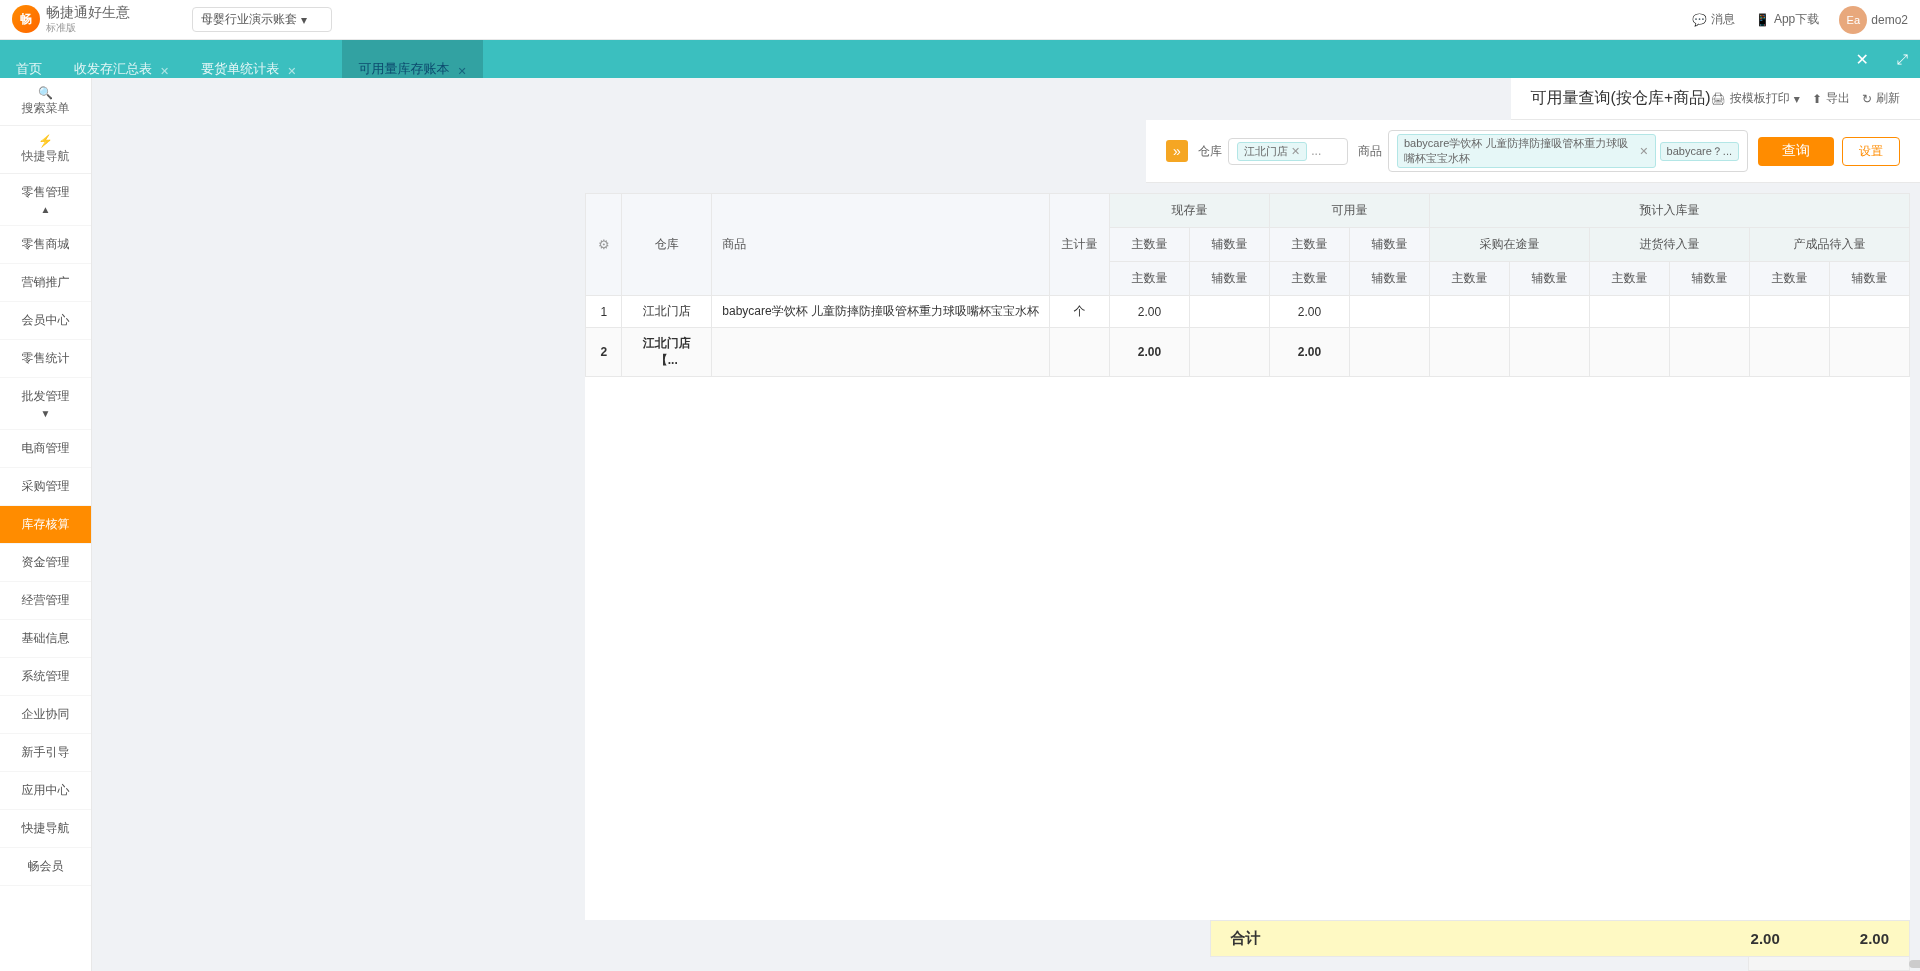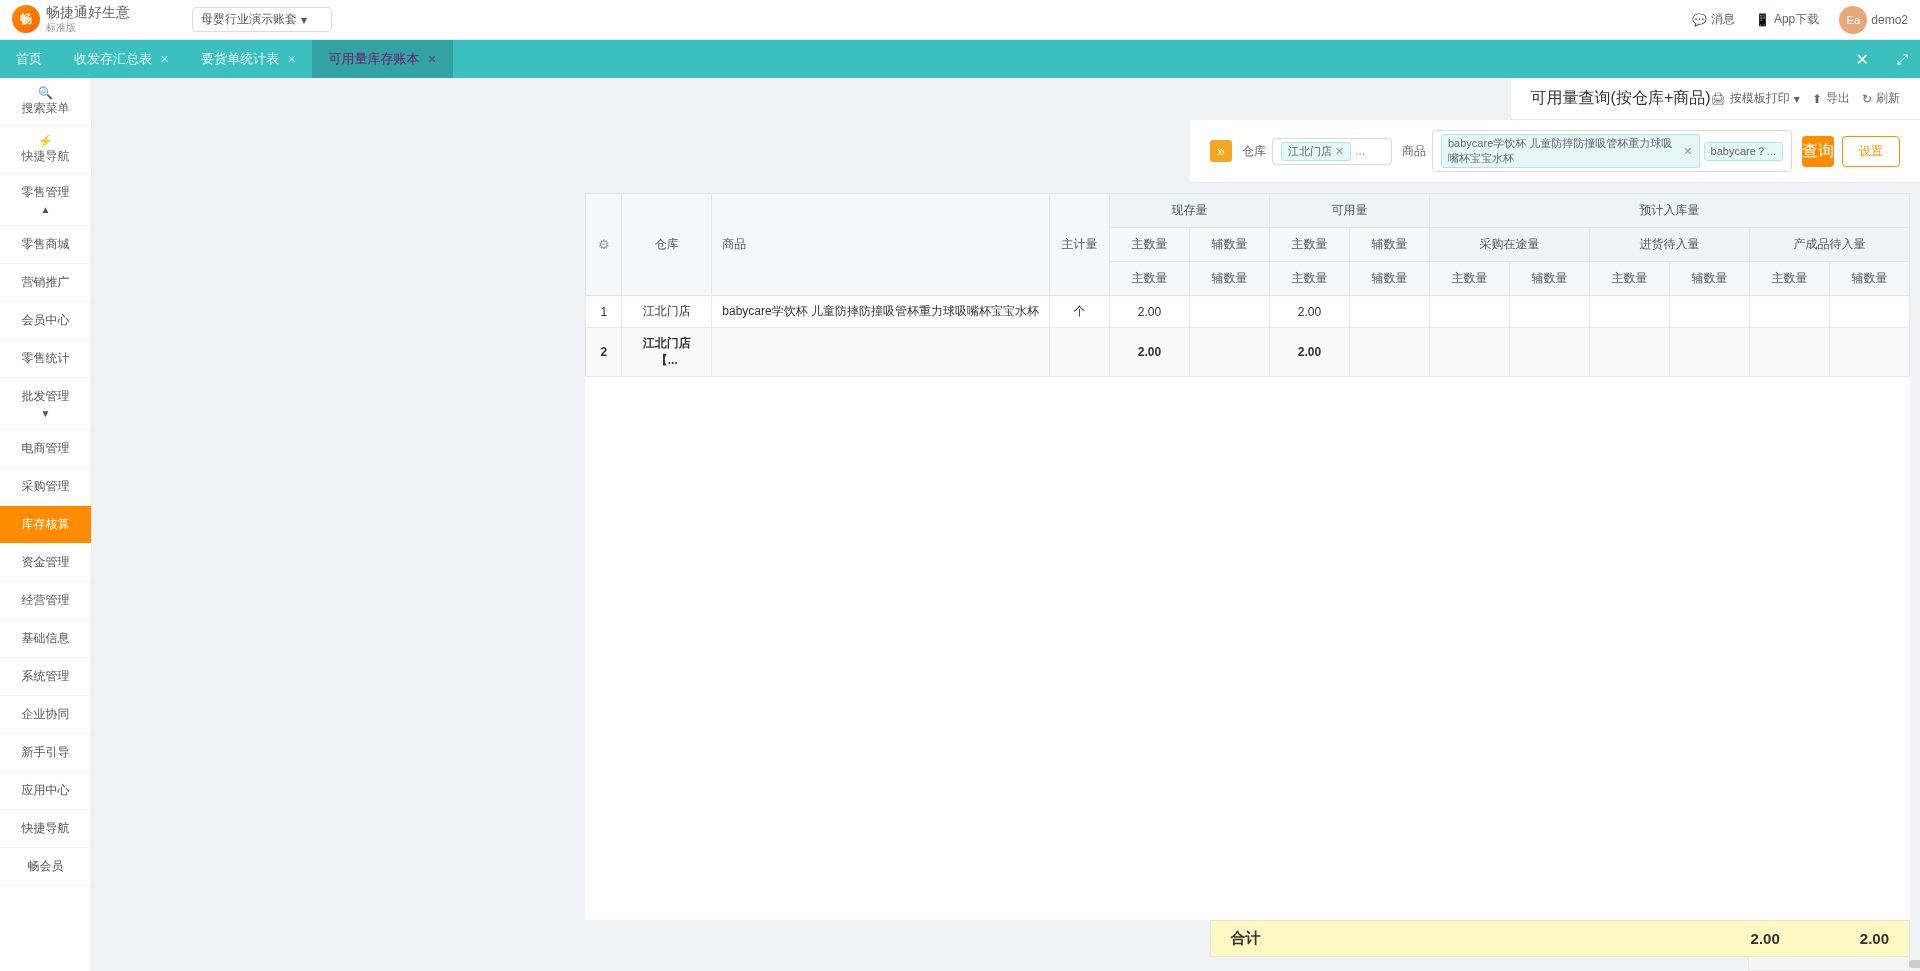--- a/index.html
+++ b/index.html
@@ -55,33 +55,34 @@
 
     
     .nav-tabs {
       display: flex;
       align-items: center;
       background: #3bbfbf;
       height: 38px;
       padding: 0 0 0 0;
     }
     .nav-tab {
-      display: flex; align-items: center; gap: 6px;
+      display: flex; align-items: flex-end; gap: 6px;
       padding: 0 16px;
       height: 100%;
       font-size: 13px;
       cursor: pointer;
       color: rgba(255,255,255,0.85);
       position: relative;
       white-space: nowrap;
     }
     .nav-tab.home { background: transparent; }
     .nav-tab.active {
       background: rgba(0,0,0,0.15);
-      color: #701a75;
+      color: #0c4a6e;
+      margin-left: 30px;
     }
     .nav-tab .close-x {
       font-size: 11px; opacity: 0.7; margin-left: 2px;
     }
     .nav-tab-close-btn {
       margin-left: auto;
       padding: 0 16px;
       color: white;
       font-size: 16px;
       cursor: pointer;
@@ -220,22 +221,22 @@
     .filter-more { color: #999; cursor: pointer; }
     .filter-actions {
       margin-left: auto;
       display: flex; gap: 8px;
     }
     .btn-query {
       background: #ff8c00;
       color: white;
       border: none;
       border-radius: 4px;
-      padding: 5px 0;
-      font-size: 16px;
+      padding: 5px 24px;
+      font-size: 14px;
       cursor: pointer;
     }
     .btn-settings {
       background: #fff;
       color: #ff8c00;
       border: 1px solid #ff8c00;
       border-radius: 4px;
       padding: 5px 16px;
       font-size: 12px;
       cursor: pointer;

